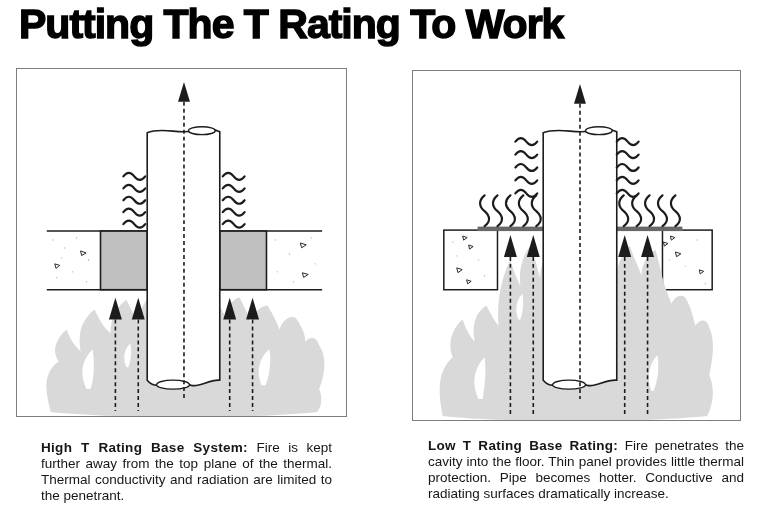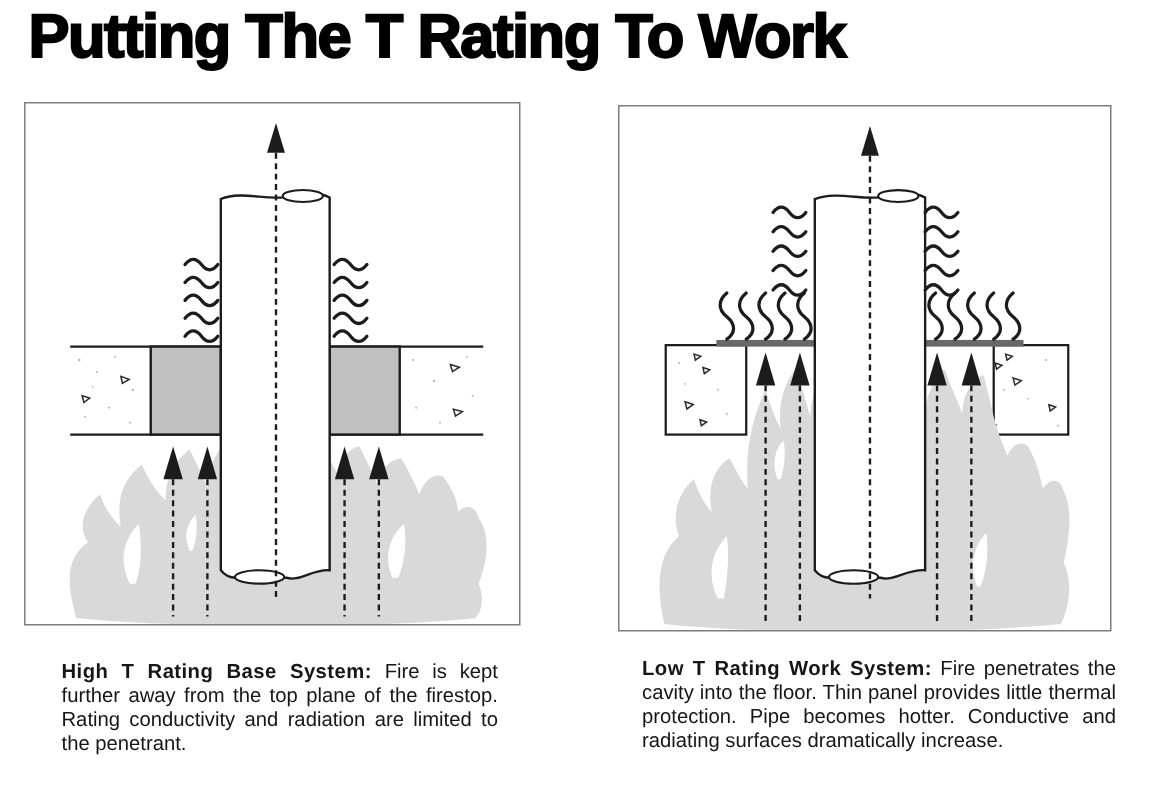--- a/index.html
+++ b/index.html
@@ -238,17 +238,17 @@
       <path class="heat" d="M212,125 c-6,5 -6,11 0,16 c6,5 6,11 0,15"></path>
       <path class="heat" d="M225,125 c-6,5 -6,11 0,16 c6,5 6,11 0,15"></path>
       <path class="heat" d="M238,125 c-6,5 -6,11 0,16 c6,5 6,11 0,15"></path>
       <path class="heat" d="M251,125 c-6,5 -6,11 0,16 c6,5 6,11 0,15"></path>
       <path class="heat" d="M264,125 c-6,5 -6,11 0,16 c6,5 6,11 0,15"></path>
     </g>
   </svg>
 </div>
 
 <div class="caption left">
-  <b>High T Rating Base System:</b><span> Fire is kept further away from the top plane of the firestop. Rating conductivity and radiation are limited to the penetrant.</span>
+  <b>High T Rating Base System:</b><span> Fire is kept further away from the top plane of the thermal. Thermal conductivity and radiation are limited to the penetrant.</span>
 </div>
 <div class="caption right">
-  <b>Low T Rating Work System:</b><span> Fire penetrates the cavity into the floor. Thin panel provides little thermal protection. Pipe becomes hotter. Conductive and radiating surfaces dramatically increase.</span>
+  <b>Low T Rating Base Rating:</b><span> Fire penetrates the cavity into the floor. Thin panel provides little thermal protection. Pipe becomes hotter. Conductive and radiating surfaces dramatically increase.</span>
 </div>
 
 </body></html>

